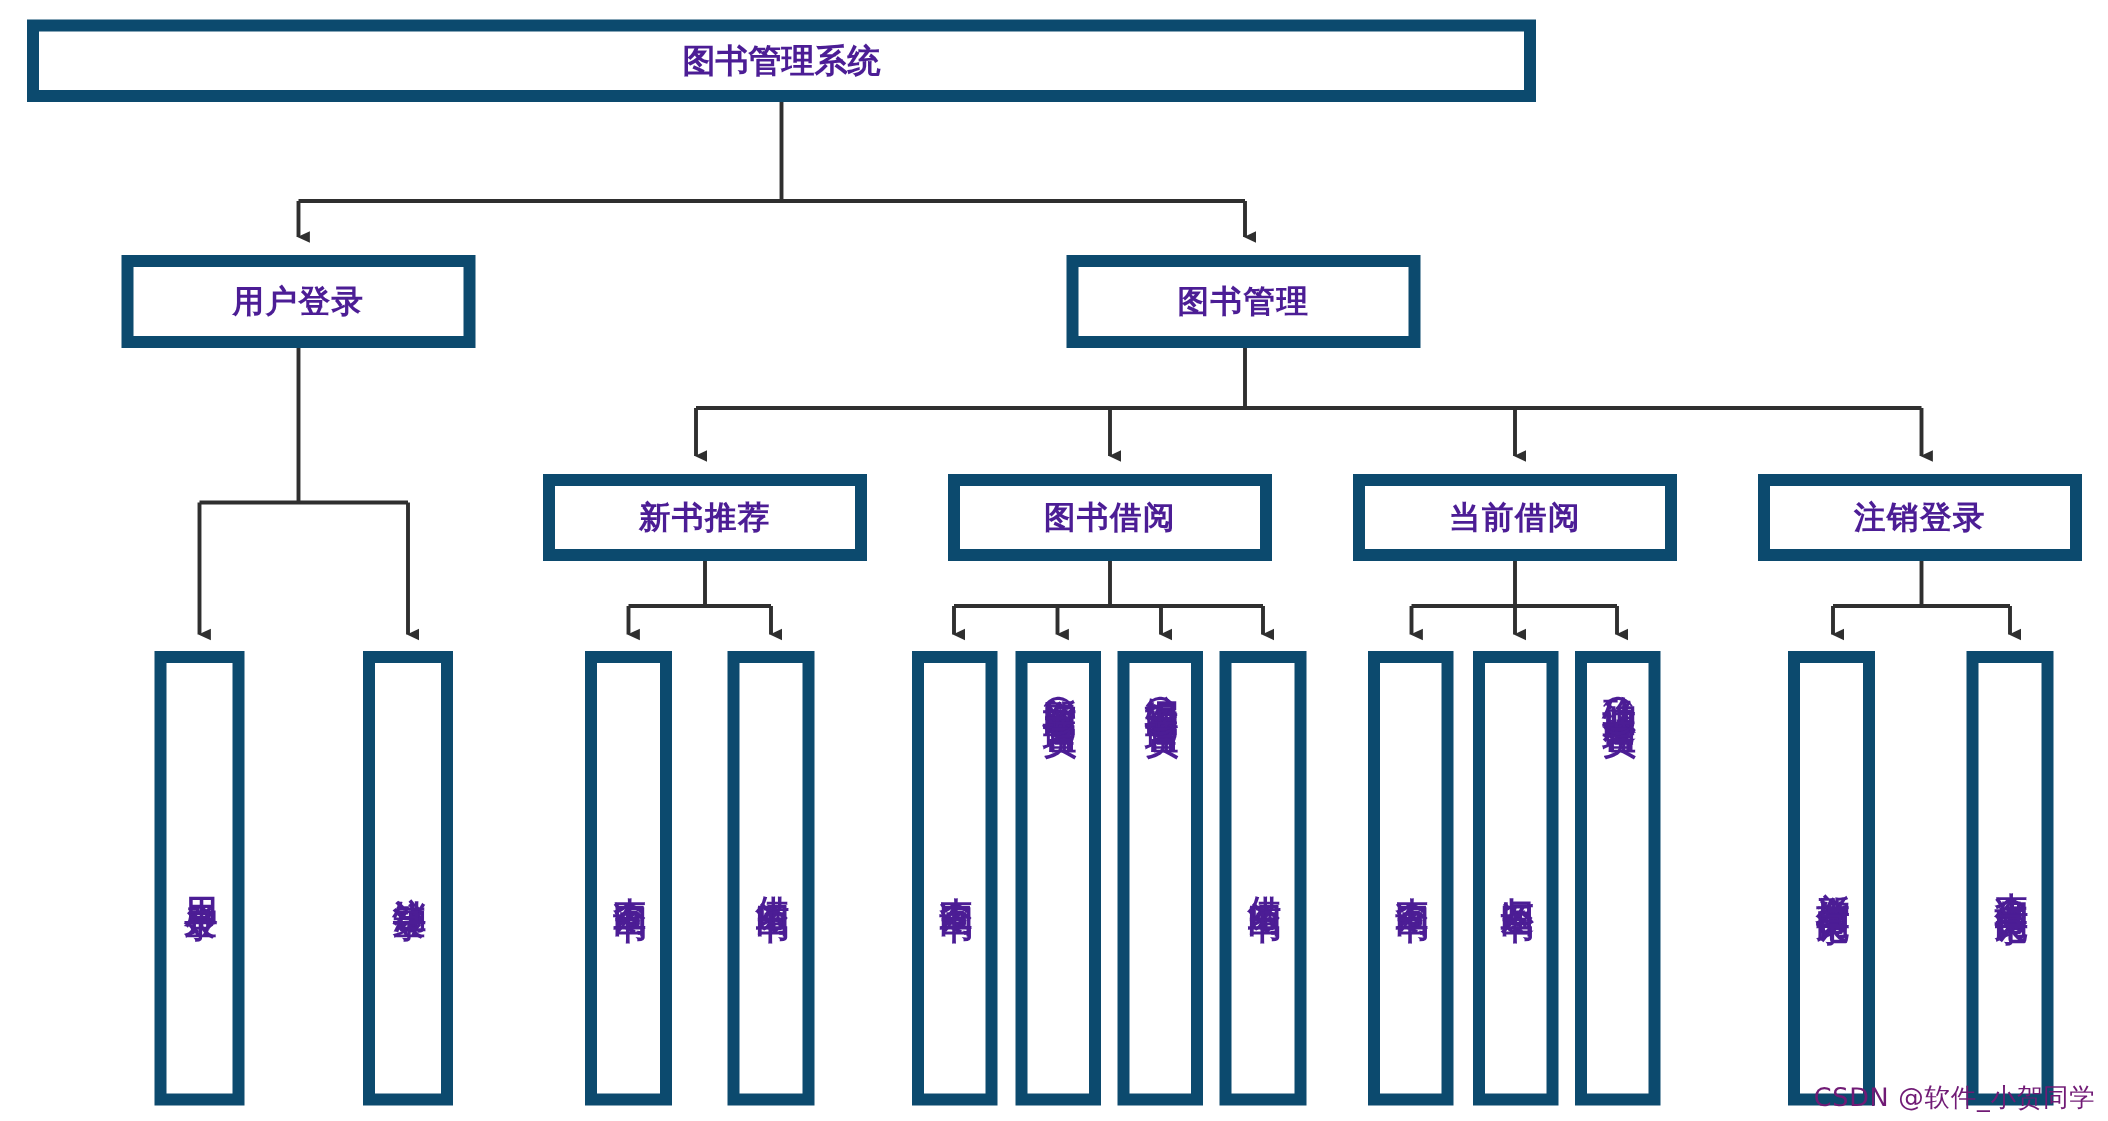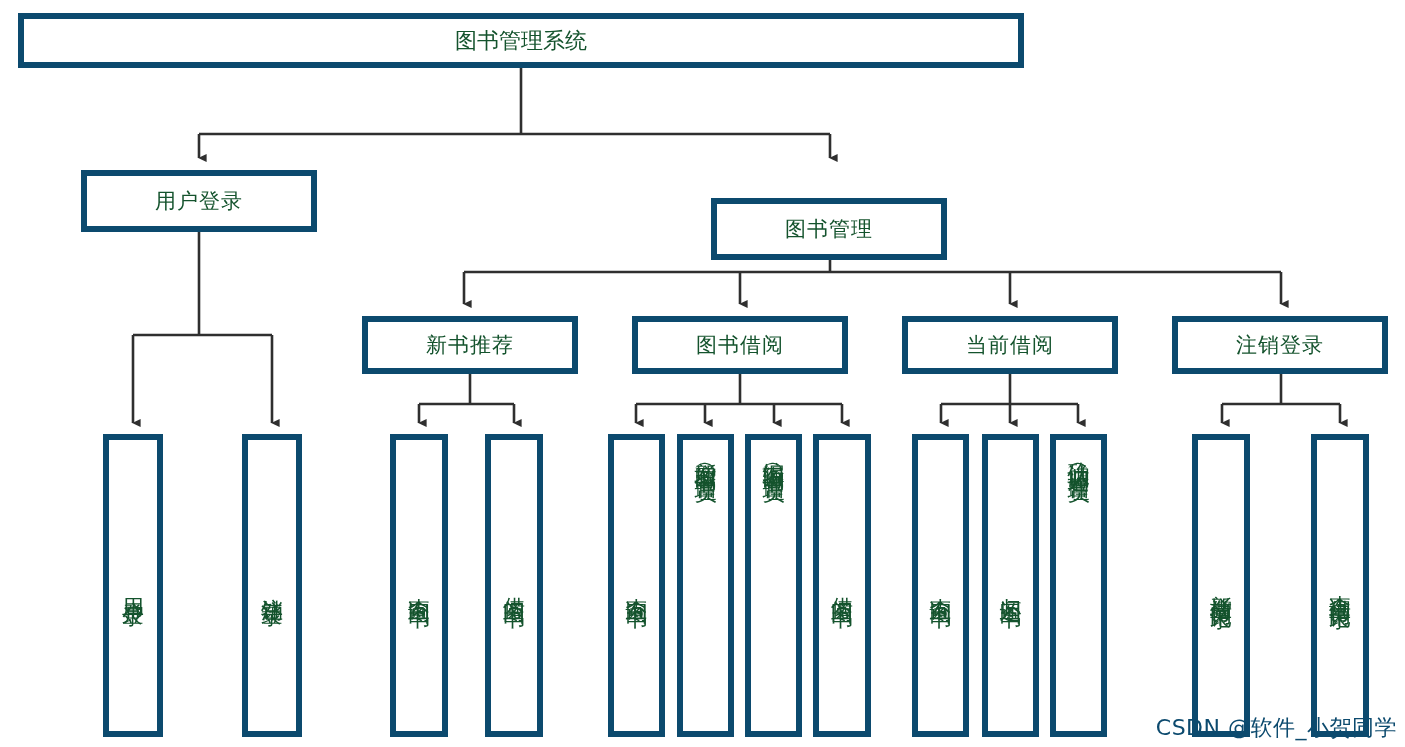--- a/index.html
+++ b/index.html
@@ -22,25 +22,26 @@
     left: 0;
     top: 0;
     width: 1405px;
     height: 747px;
     pointer-events: none;
   }
   .node {
     position: absolute;
     box-sizing: border-box;
     background: #ffffff;
-    border: 6px solid #0c4a6e;
+    border: 8px solid #0c4a6e;
     display: flex;
     align-items: center;
     justify-content: center;
-    color: #14532d;
+    color: #4c1d95;
+    font-weight: bold;
   }
   .node.horiz {
     font-size: 21px;
     letter-spacing: 1px;
   }
   .node.root {
     font-size: 22px;
   }
   .node.vert {
     writing-mode: vertical-rl;
@@ -59,22 +60,22 @@
   .node.vert.centered {
     justify-content: center;
   }
   .label {
     white-space: nowrap;
   }
   .watermark {
     position: absolute;
     right: 8px;
     bottom: 4px;
-    font-size: 22px;
-    color: #0c4a6e;
+    font-size: 17px;
+    color: #701a75;
     letter-spacing: 0.5px;
     white-space: nowrap;
   }
 </style>
 </head>
 <body>
 
 <div id="canvas">
 
   <svg id="edges" viewBox="0 0 1405 747" xmlns="http://www.w3.org/2000/svg">
@@ -129,21 +130,21 @@
   </svg>
 
   <div class="node root" style="left:18px; top:13px; width:1006px; height:55px;">
     <span class="label">图书管理系统</span>
   </div>
 
   <div class="node horiz" style="left:81px; top:170px; width:236px; height:62px;">
     <span class="label">用户登录</span>
   </div>
 
-  <div class="node horiz" style="left:711px; top:170px; width:236px; height:62px;margin-top:28px;">
+  <div class="node horiz" style="left:711px; top:170px; width:236px; height:62px;">
     <span class="label">图书管理</span>
   </div>
 
   <div class="node horiz" style="left:632px; top:316px; width:216px; height:58px;">
     <span class="label">图书借阅</span>
   </div>
 
   <div class="node horiz" style="left:362px; top:316px; width:216px; height:58px;">
     <span class="label">新书推荐</span>
   </div>

